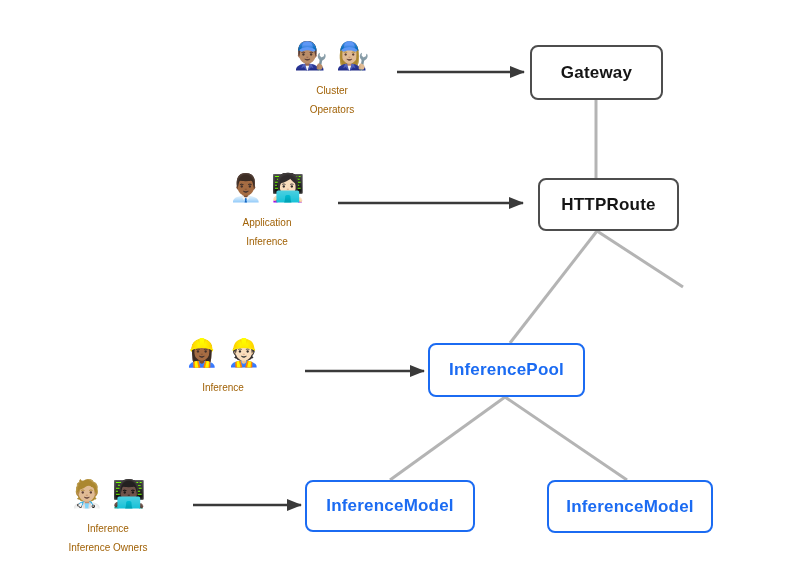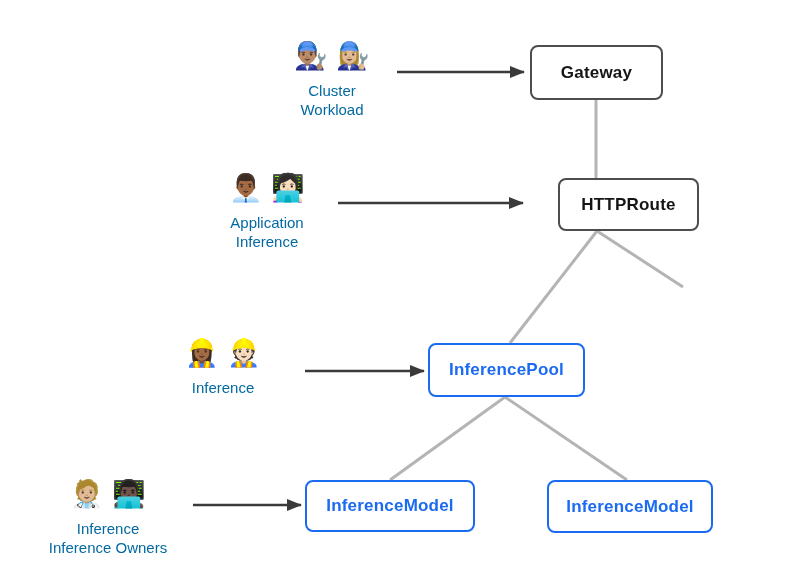--- a/index.html
+++ b/index.html
@@ -49,23 +49,23 @@
     z-index: 2;
   }
   .persona .emoji {
     font-size: 27px;
     line-height: 46px;
     white-space: nowrap;
     font-family: "DejaVu Sans", sans-serif;
   }
   .persona .label {
     margin-top: 2px;
-    font-size: 15px;
+    font-size: 10px;
     line-height: 19px;
-    color: #0369a1;
+    color: #a16207;
   }
 </style>
 </head>
 <body>
 
 <div id="canvas">
 
   <svg id="edges" viewBox="0 0 800 572" xmlns="http://www.w3.org/2000/svg">
     <defs>
       <marker id="arrowhead" markerUnits="userSpaceOnUse" markerWidth="18" markerHeight="14" refX="14" refY="6" orient="auto">
@@ -82,42 +82,42 @@
     <line x1="397" y1="72" x2="524" y2="72" stroke="#3a3a3a" stroke-width="2.5" marker-end="url(#arrowhead)"></line>
     <line x1="338" y1="203" x2="523" y2="203" stroke="#3a3a3a" stroke-width="2.5" marker-end="url(#arrowhead)"></line>
     <line x1="305" y1="371" x2="424" y2="371" stroke="#3a3a3a" stroke-width="2.5" marker-end="url(#arrowhead)"></line>
     <line x1="193" y1="505" x2="301" y2="505" stroke="#3a3a3a" stroke-width="2.5" marker-end="url(#arrowhead)"></line>
   </svg>
 
   <div class="node dark" style="left:530px; top:45px; width:133px; height:55px;">
     <span>Gateway</span>
   </div>
 
-  <div class="node dark" style="left:558px; top:178px; width:141px; height:53px;">
+  <div class="node dark" style="left:538px; top:178px; width:141px; height:53px;">
     <span>HTTPRoute</span>
   </div>
 
 
   <div class="node blue" style="left:428px; top:343px; width:157px; height:54px;">
     <span>InferencePool</span>
   </div>
 
   <div class="node blue" style="left:305px; top:480px; width:170px; height:52px;">
     <span>InferenceModel</span>
   </div>
 
   <div class="node blue" style="left:547px; top:480px; width:166px; height:53px;">
     <span>InferenceModel</span>
   </div>
 
   <div class="persona" style="left:252px; top:33px; width:160px;">
     <div class="emoji">👨🏽‍🔧 👩🏼‍🔧</div>
     <div class="label">
       <span>Cluster</span><br>
-      <span>Workload</span>
+      <span>Operators</span>
     </div>
   </div>
 
   <div class="persona" style="left:187px; top:165px; width:160px;">
     <div class="emoji">👨🏾‍💼 👩🏻‍💻</div>
     <div class="label">
       <span>Application</span><br>
       <span>Inference</span>
     </div>
   </div>

